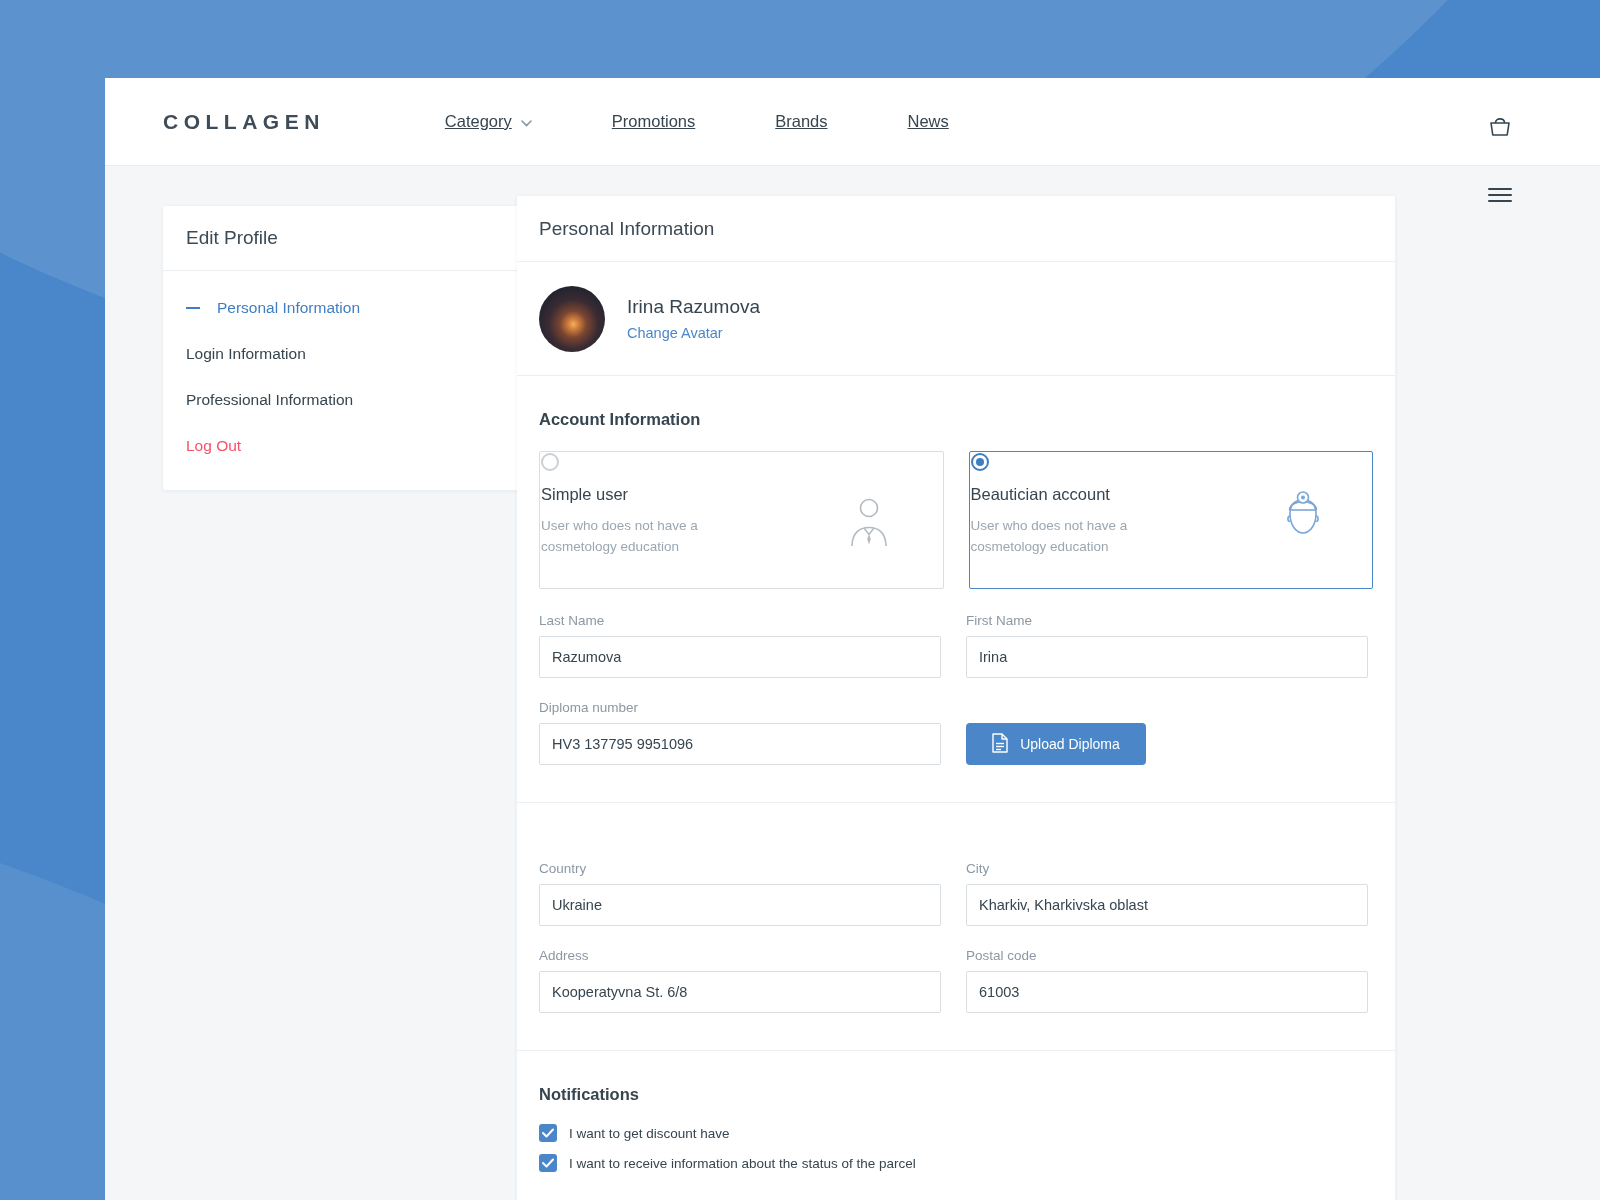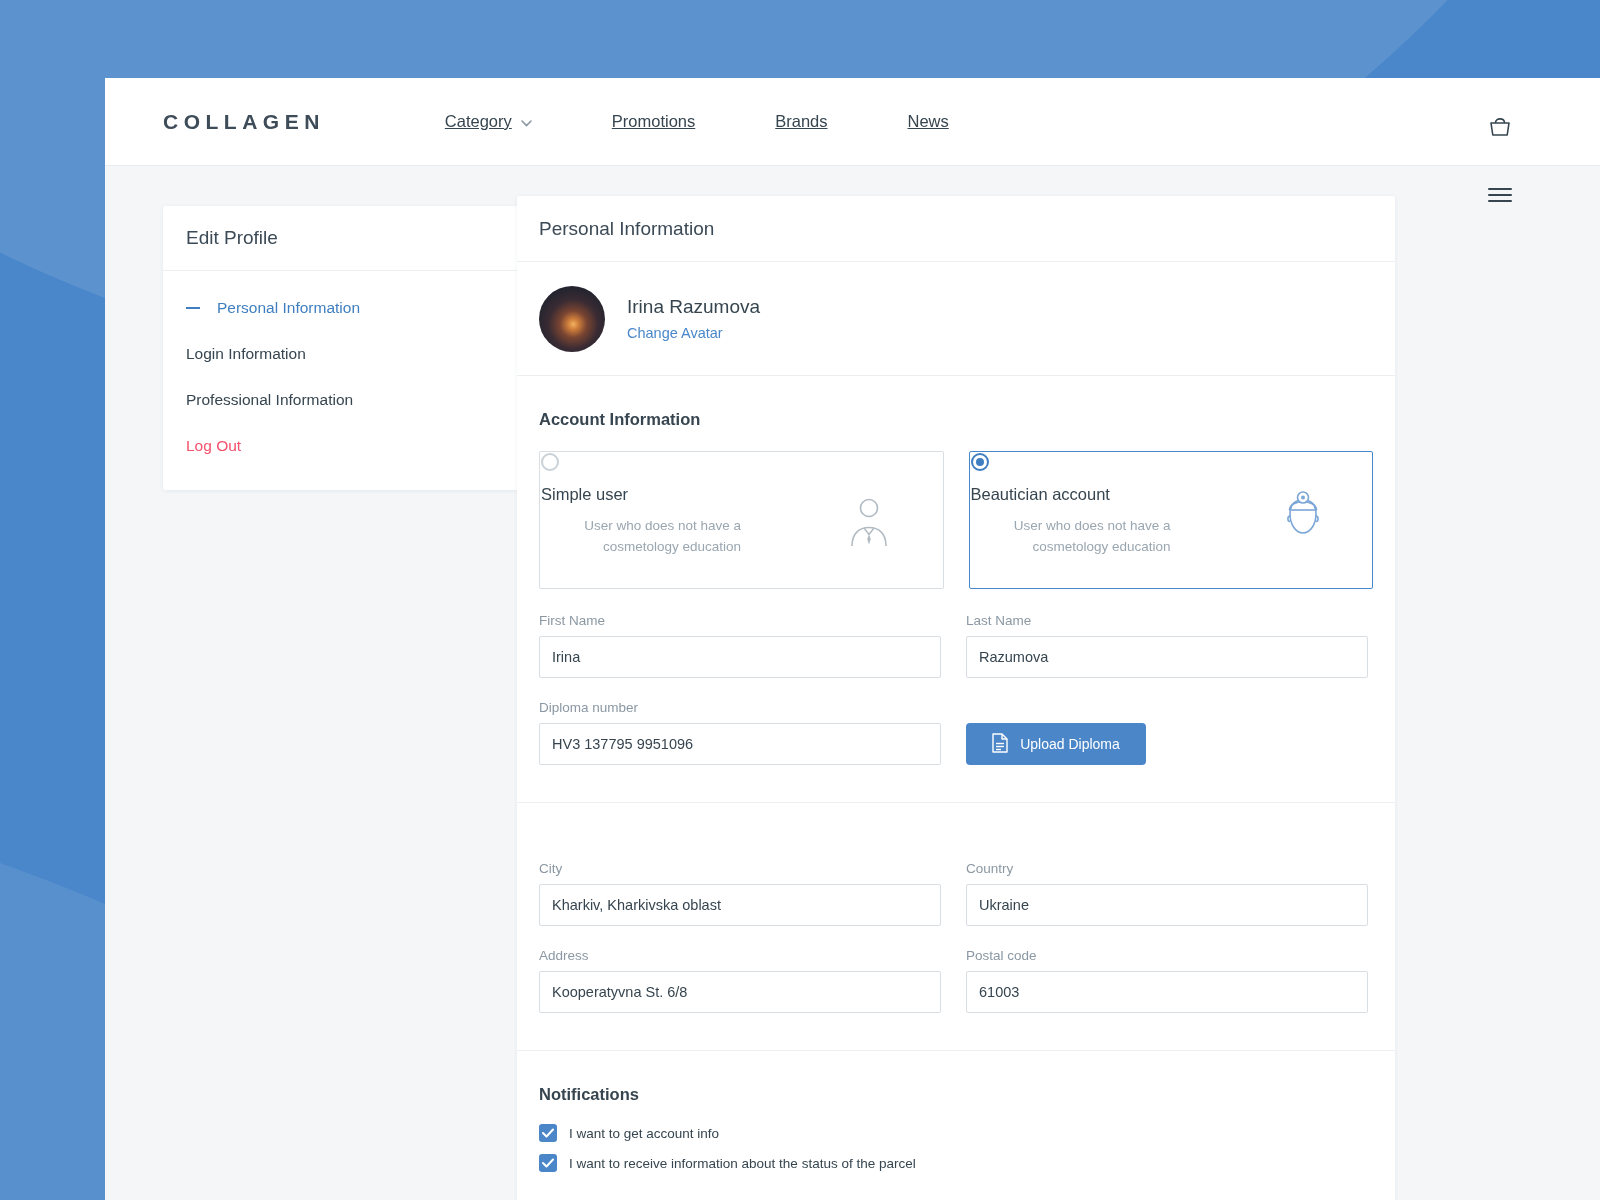--- a/index.html
+++ b/index.html
@@ -59,21 +59,21 @@
 
   .type-cards { display:flex; gap:25px; margin-top:22px; }
   .type-card { position:relative; width:476px; height:138px; border:1px solid #d9dee3; border-radius:2px;
     padding:1px; background:#fff; cursor:pointer; }
   .type-card.selected { border-color:#4a87c9; }
   .radio { width:18px; height:18px; border-radius:50%; border:2px solid #c9d1d7; display:flex; align-items:center; justify-content:center; }
   .type-card.selected .radio { border-color:#3f7fc1; }
   .radio .dot { width:8px; height:8px; border-radius:50%; background:transparent; }
   .type-card.selected .radio .dot { background:#3f7fc1; }
   .type-title { margin-top:14px; font-size:16.5px; color:#36454f; }
-  .type-desc { margin-top:11px; font-size:13.5px; line-height:21px; color:#9aa6b0; width:200px;text-align:right; }
+  .type-desc { margin-top:11px; font-size:13.5px; line-height:21px; color:#9aa6b0; width:200px; }
   .type-icon { position:absolute; right:52px; top:44px; }
   .type-icon.beautician { right:46px; top:36px; }
 
   .field-row { display:flex; gap:25px; align-items:flex-end; margin-top:24px; }
   .field { width:402px; }
   .field-label { font-size:13.5px; color:#8b98a3; margin-bottom:8px; }
   .field input { width:100%; height:42px; border:1px solid #d9dee3; border-radius:2px;
     padding:0 12px; font-size:14.5px; color:#36454f; background:#fff; outline:none;
     font-family:"Liberation Sans", sans-serif; }
   .upload-btn { width:180px; height:42px; background:#4a86c8; border-radius:4px; border:none;
@@ -207,26 +207,26 @@
               <circle cx="23" cy="9.5" r="2" fill="#7ba6d6" stroke="none"></circle>
               <path d="M10 28 C7.2 28 7.2 33.5 10 33.5"></path>
               <path d="M36 28 C38.8 28 38.8 33.5 36 33.5"></path>
             </svg>
           </span>
         </div>
       </div>
 
       <div class="field-row">
         <div class="field">
+          <div class="field-label">Last Name</div>
+          <input type="text" value="Razumova" style="">
+        </div>
+        <div class="field">
           <div class="field-label">First Name</div>
           <input type="text" value="Irina" style="">
-        </div>
-        <div class="field">
-          <div class="field-label">Last Name</div>
-          <input type="text" value="Razumova" style="">
         </div>
       </div>
 
       <div class="field-row" style="margin-top:22px;">
         <div class="field">
           <div class="field-label">Diploma number</div>
           <input type="text" value="HV3 137795 9951096" style="">
         </div>
         <button class="upload-btn">
           <span>
@@ -240,26 +240,26 @@
           </span>
           <span>Upload Diploma</span>
         </button>
       </div>
     </div>
 
     <div class="section">
 
       <div class="field-row">
         <div class="field">
+          <div class="field-label">Country</div>
+          <input type="text" value="Ukraine" style="">
+        </div>
+        <div class="field">
           <div class="field-label">City</div>
           <input type="text" value="Kharkiv, Kharkivska oblast" style="">
-        </div>
-        <div class="field">
-          <div class="field-label">Country</div>
-          <input type="text" value="Ukraine" style="">
         </div>
       </div>
 
       <div class="field-row" style="margin-top:22px;">
         <div class="field">
           <div class="field-label">Address</div>
           <input type="text" value="Kooperatyvna St. 6/8" style="">
         </div>
         <div class="field">
           <div class="field-label">Postal code</div>
@@ -270,21 +270,21 @@
 
     <div class="section no-border">
       <div class="section-title">Notifications</div>
 
       <div class="check-row first">
         <span class="checkbox">
           <svg width="12" height="10" viewBox="0 0 12 10" fill="none" stroke="#ffffff" stroke-width="2" stroke-linecap="round" stroke-linejoin="round">
               <path d="M1 5 L4.5 8.5 L11 1.5"></path>
             </svg>
         </span>
-        <span class="check-label">I want to get account info</span>
+        <span class="check-label">I want to get discount have</span>
       </div>
 
       <div class="check-row">
         <span class="checkbox">
           <svg width="12" height="10" viewBox="0 0 12 10" fill="none" stroke="#ffffff" stroke-width="2" stroke-linecap="round" stroke-linejoin="round">
               <path d="M1 5 L4.5 8.5 L11 1.5"></path>
             </svg>
         </span>
         <span class="check-label">I want to receive information about the status of the parcel</span>
       </div>

